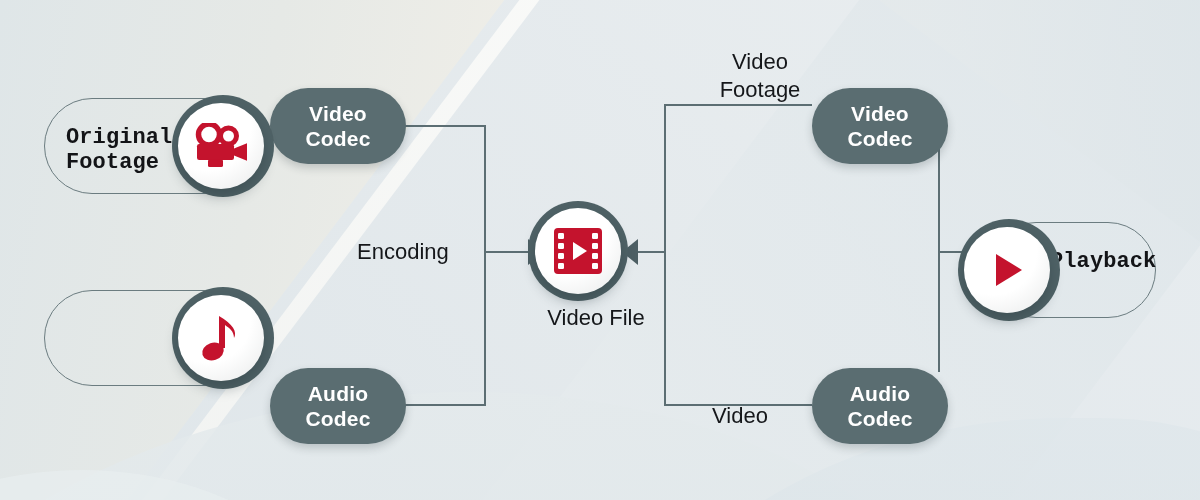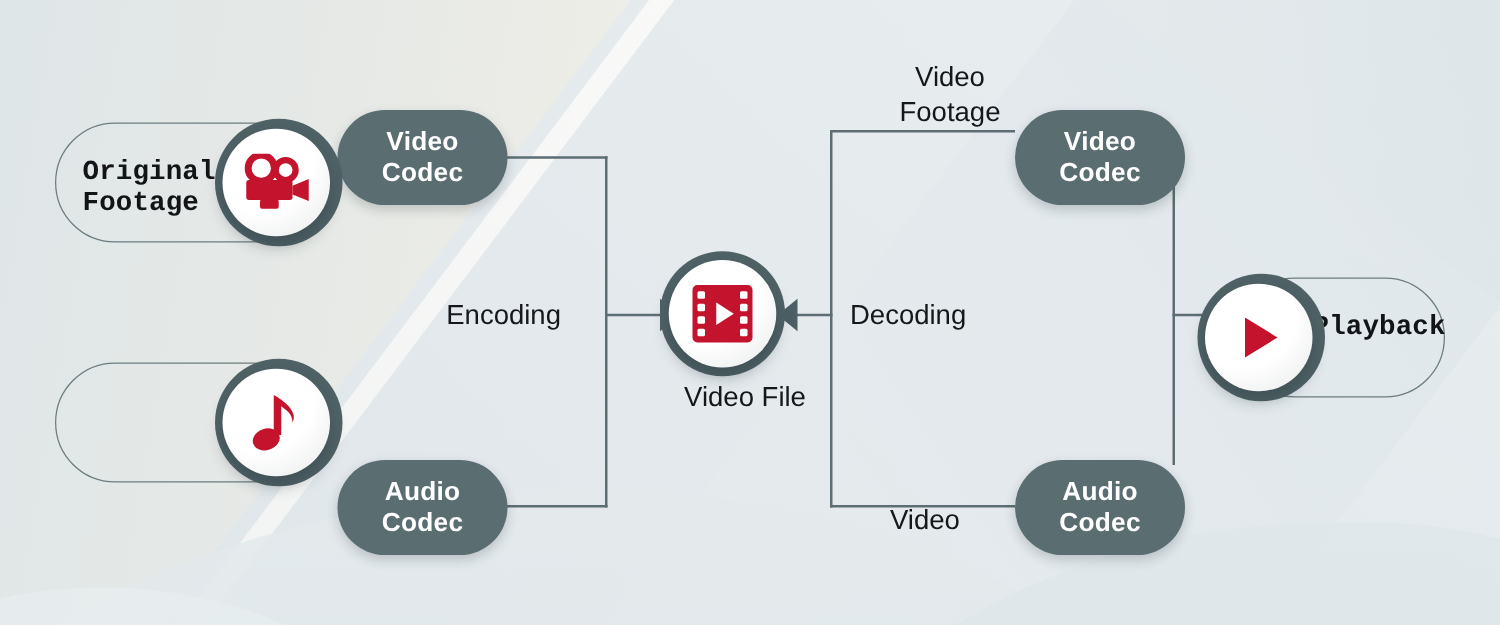--- a/index.html
+++ b/index.html
@@ -204,21 +204,20 @@
         <rect x="39" y="7" width="6" height="6" rx="1.2"></rect>
         <rect x="39" y="17" width="6" height="6" rx="1.2"></rect>
         <rect x="39" y="27" width="6" height="6" rx="1.2"></rect>
         <rect x="39" y="37" width="6" height="6" rx="1.2"></rect>
       </g>
       <path d="M20 16 L34 25 L20 34 Z" fill="#ffffff"></path>
     </svg>
   </div>
   <div class="vf-caption" style="left:496px;top:305px;">Video File</div>
 
-  <div class="lbl" style="left:680px;top:239px;">Decoding</div>
 
   <div class="lbl center" style="left:700px;top:48px;width:120px;line-height:28px;">Video
 Footage</div>
   <div class="lbl" style="left:712px;top:403px;">Video</div>
 
   <div class="codec" style="left:812px;top:88px;">
     <span>Video</span>
     <span>Codec</span>
   </div>
 

